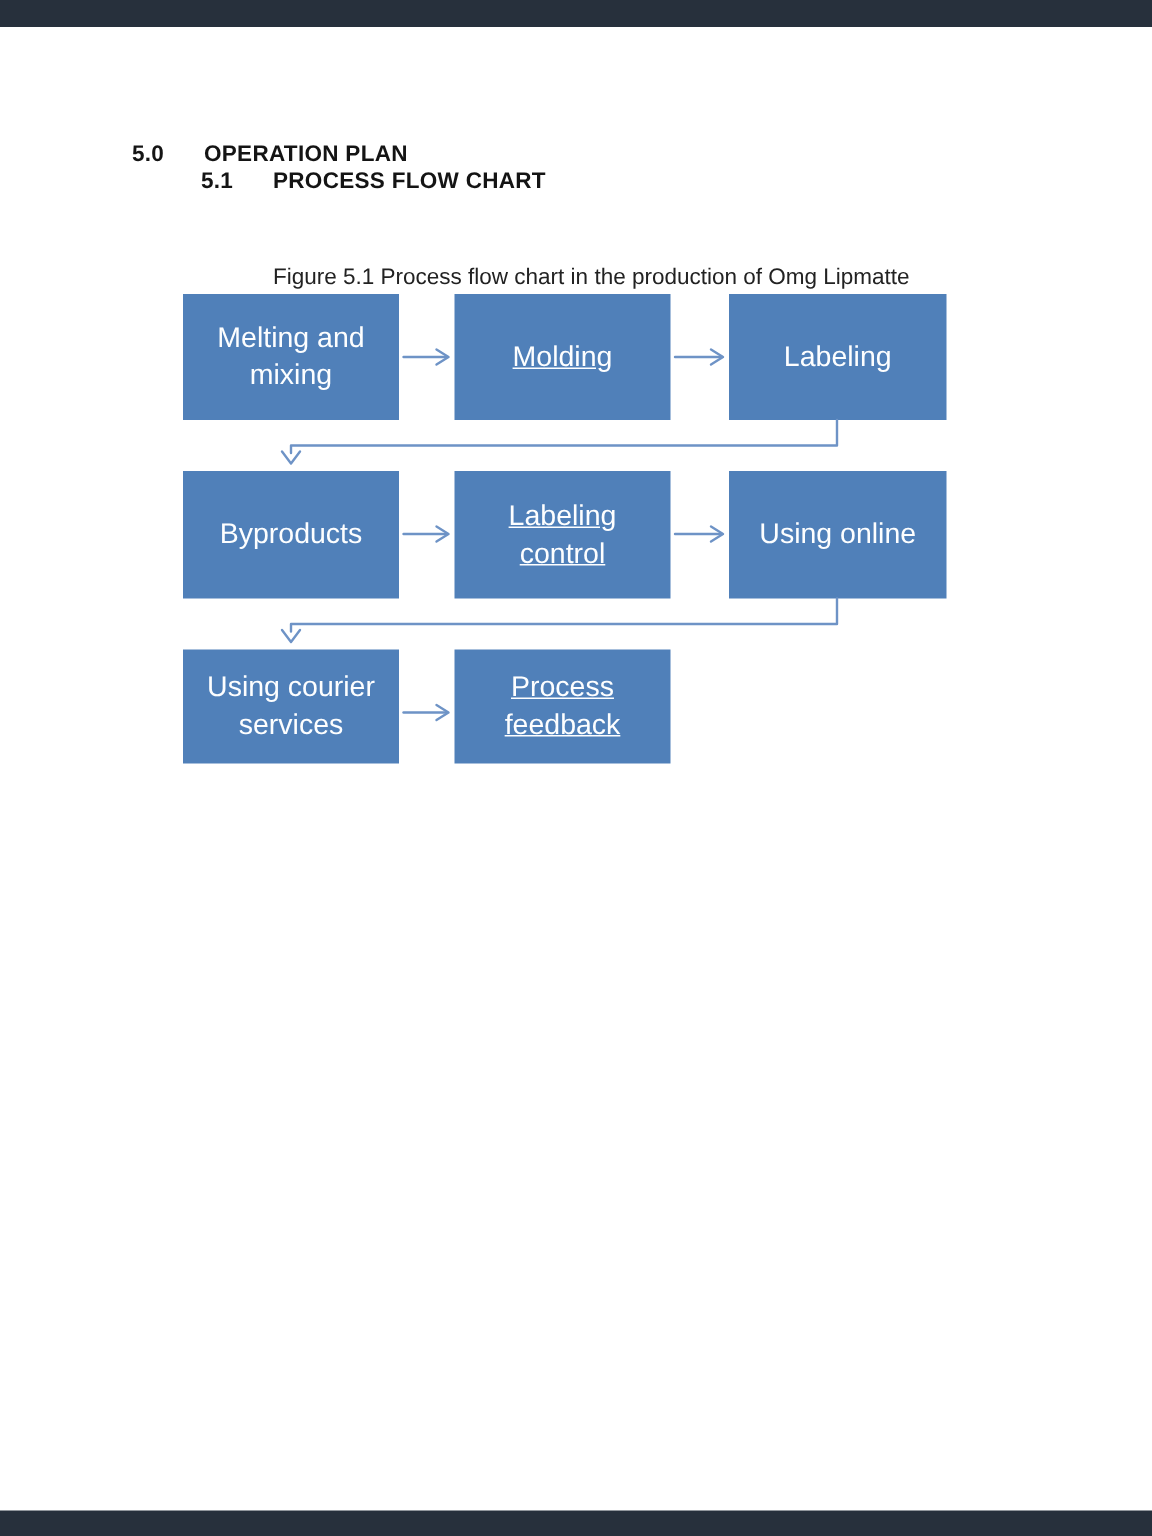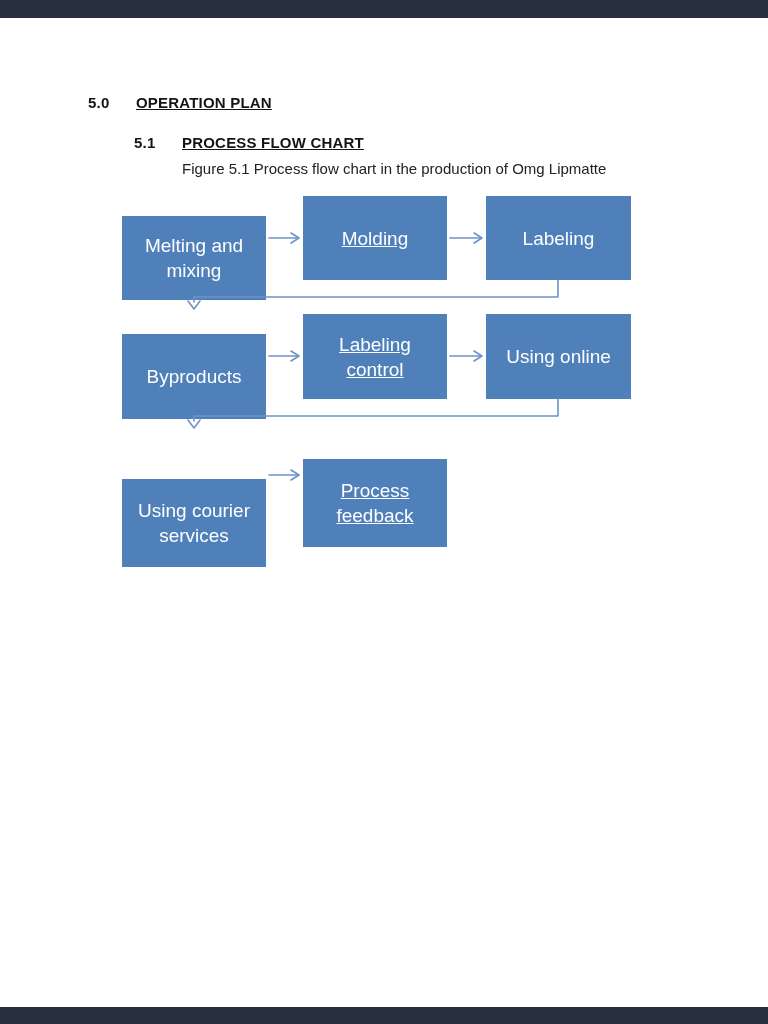--- a/index.html
+++ b/index.html
@@ -25,55 +25,54 @@
   .letterbox.top{top:0;height:18px;}
   .letterbox.bottom{bottom:0;height:17px;}
 
   .heading-row{
     position:absolute;
     font-weight:bold;
     font-size:15px;
     color:var(--heading-color);
     letter-spacing:0.2px;
     white-space:nowrap;
-    text-decoration:underline;
   }
   .heading-row .num{display:inline-block;}
   #h-section{left:88px;top:94px;}
   #h-section .num{width:48px;}
-  #h-subsection{left:134px;top:134px;}
+  #h-subsection{left:134px;top:112px;}
   #h-subsection .num{width:48px;}
   .figure-caption{
     position:absolute;
-    left:182px;top:160px;
+    left:182px;top:176px;
     font-size:15px;
     color:#222222;
     white-space:nowrap;
   }
 
   .flow-box{
     position:absolute;
     background:var(--box-fill);
     color:var(--box-text);
     display:flex;
     align-items:center;
     justify-content:center;
     text-align:center;
     font-size:19px;
     line-height:25px;
     white-space:pre-line;
   }
   
-  .c1{left:122px;width:144px;margin-top:20px;}
+  .c1{left:122px;width:144px;}
   .c2{left:303px;width:144px;text-decoration:underline;}
   .c3{left:486px;width:145px;}
   
   .r1{top:196px;height:84px;}
   .r2{top:314px;height:85px;}
-  .r3{top:459px;height:88px;}
+  .r3{top:433px;height:76px;}
 
   #connector-layer{
     position:absolute;left:0;top:0;width:768px;height:560px;
     pointer-events:none;
   }
   #connector-layer .stroke{
     fill:none;
     stroke:var(--connector-color);
     stroke-width:1.6;
     stroke-linecap:round;

